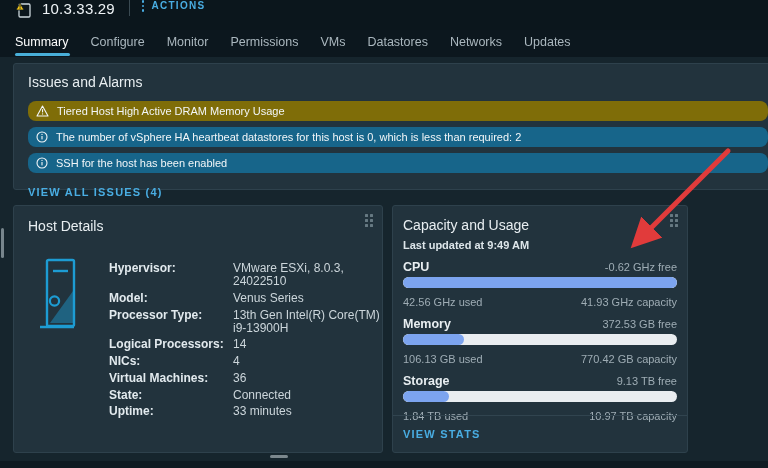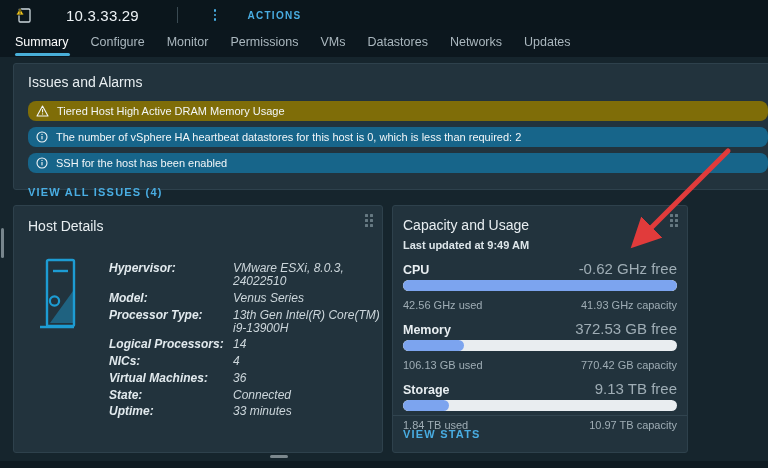--- a/index.html
+++ b/index.html
@@ -5,21 +5,21 @@
   * { margin:0; padding:0; box-sizing:border-box; }
   html,body { background:#0c171e; }
   body { font-family:"Liberation Sans", sans-serif; }
   .stage {
     position:relative; width:768px; height:468px; overflow:hidden;
     background:#16252d; color:#dfe7eb;
   }
   
   .topbar {
     position:absolute; left:0; top:0; width:768px; height:30px;
-    background:#0b161c; display:flex; align-items:center; padding-left:14px;gap:24px;
+    background:#0b161c; display:flex; align-items:flex-start; padding-left:14px;
   }
   .host-icon { width:20px; height:20px; margin-right:8px; flex:none; }
   .host-name { font-size:15px; color:#eef3f6; letter-spacing:.2px; }
   .topbar-sep { width:1px; height:16px; background:#3a4a52; margin:0 12px 0 14px; }
   .kebab { display:flex; flex-direction:column; gap:2px; margin-right:7px; cursor:pointer; }
   .kebab i { width:2.5px; height:2.5px; border-radius:50%; background:#49ade2; display:block; }
   .actions-btn {
     background:none; border:none; color:#49ade2; font-family:inherit;
     font-size:10px; font-weight:bold; letter-spacing:1.3px; cursor:pointer;
   }
@@ -59,33 +59,33 @@
     width:740px;
   }
   .alert svg { flex:none; }
   .link {
     background:none; border:none; font-family:inherit; color:#49ade2;
     font-size:11px; font-weight:bold; letter-spacing:1.2px; cursor:pointer; padding:0;
   }
   .issues-panel .link { margin-top:13px; display:inline-block; }
   
   .hd-panel { left:13px; top:205px; width:370px; height:248px; padding:12px 14px; }
-  .hd-body { display:flex; margin-top:24px;font-style:italic; }
+  .hd-body { display:flex; margin-top:24px; }
   .hd-icon-col { width:81px; flex:none; padding-left:10px; }
   .hd-fields { flex:1; display:flex; flex-direction:column; gap:3.5px; padding-top:4px; }
   .hd-row { display:flex; font-size:12px; line-height:1.1; }
   .hd-label { width:124px; flex:none; font-weight:bold; color:#e2eaee; }
   .hd-value { width:148px; color:#ccd6db; word-wrap:break-word; }
   
   .cap-panel { left:392px; top:205px; width:296px; height:248px; padding:11px 10px 0 10px; }
   .cap-updated { font-size:11px; font-weight:bold; color:#dde6ea; margin-top:6px; }
   .meter { margin-top:9px; }
   .meter-head { display:flex; justify-content:space-between; align-items:baseline; }
   .meter-name { font-size:12.5px; font-weight:bold; color:#e8eef1; }
-  .meter-free { font-size:15px; color:#9fadb5; }
+  .meter-free { font-size:11px; color:#9fadb5; }
   .meter-track {
     margin-top:3px; height:11px; background:#e9edf0; border-radius:6px; overflow:hidden;
   }
   .meter-fill { height:100%; border-radius:6px; }
   .meter-foot { display:flex; justify-content:space-between; margin-top:8px; }
   .meter-foot span { font-size:11px; color:#9fadb5; }
   .cap-footer {
     position:absolute; left:0; right:0; bottom:0; height:37px;
     border-top:1px solid #31444f; display:flex; align-items:center; padding-left:10px;
   }

